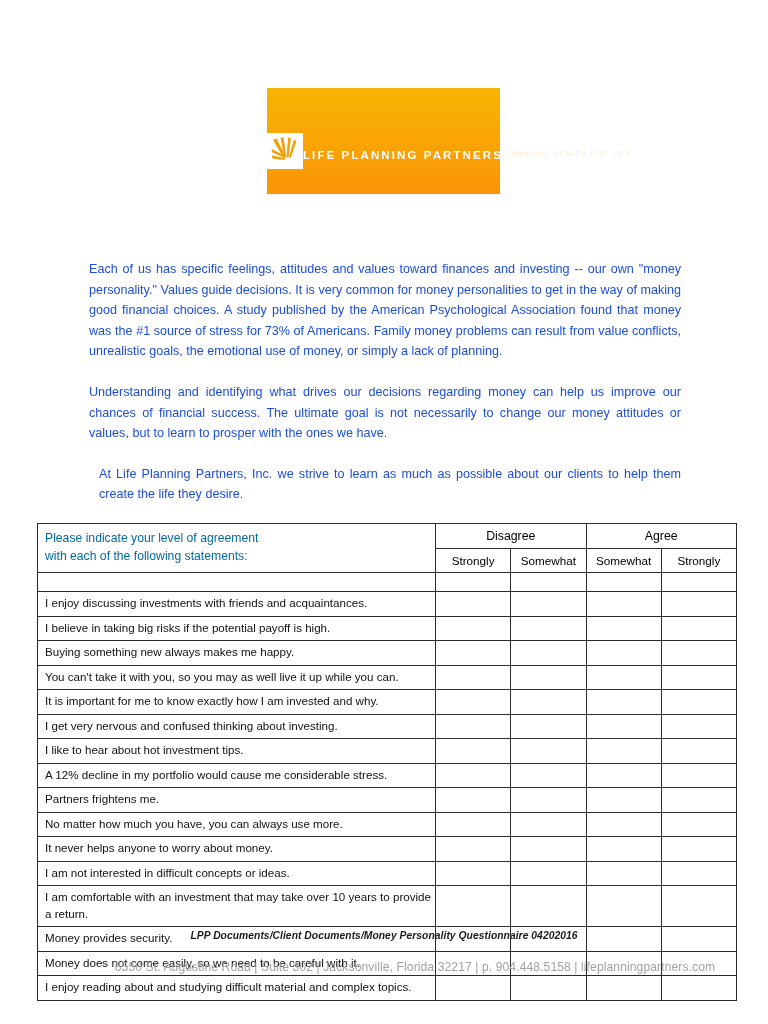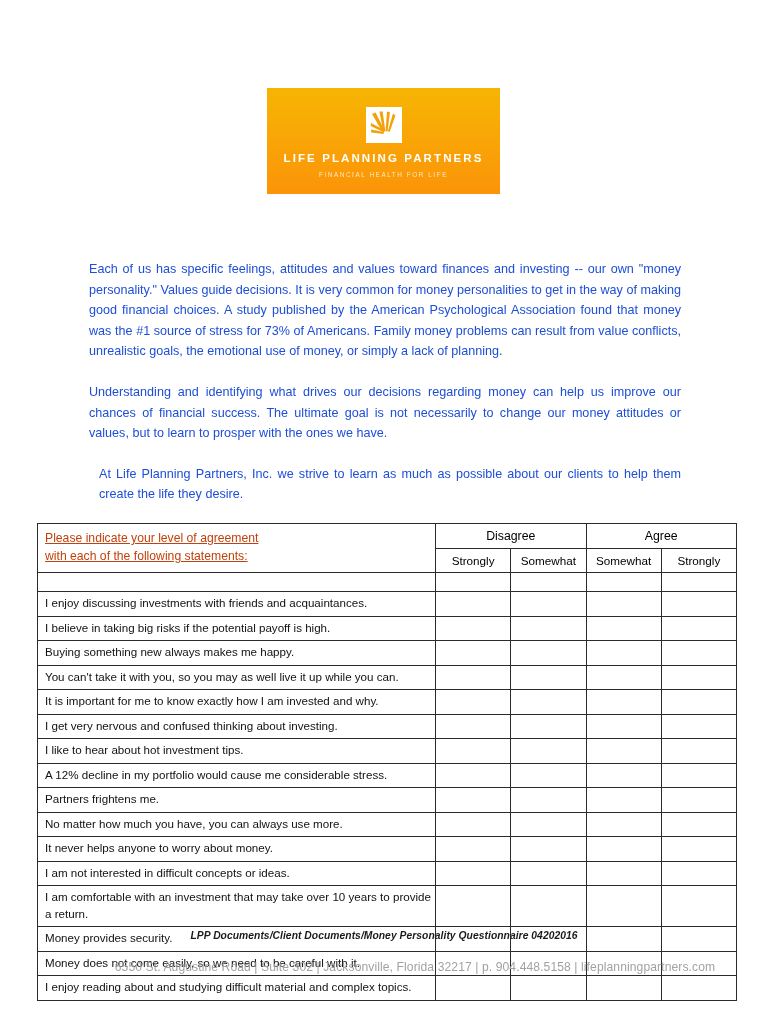--- a/index.html
+++ b/index.html
@@ -21,21 +21,21 @@
 
   
   .logo-banner {
     position: absolute;
     left: 267px;
     top: 88px;
     width: 233px;
     height: 106px;
     background: linear-gradient(180deg, #f6b502 0%, #f9a606 45%, #fb9408 100%);
     display: flex;
-    flex-direction: column;
+    flex-direction: row;
     align-items: center;
     justify-content: flex-start;
     padding-top: 19px;
   }
 
   .logo-mark {
     width: 36px;
     height: 36px;
     background: #ffffff;
     display: block;
@@ -109,22 +109,21 @@
     vertical-align: middle;
   }
 
   .prompt-cell {
     width: 398px;
     padding: 6px 6px 7px 7px;
     font-size: 12.2px;
     font-weight: bold;
     line-height: 17.5px;
     text-align: left;
-    color: #c2410c;
-    text-decoration: underline;
+    color: #0369a1;
   }
 
   .group-head {
     text-align: center;
     font-size: 12.3px;
     font-weight: bold;
     height: 23px;
     color: #000000;
   }
 

